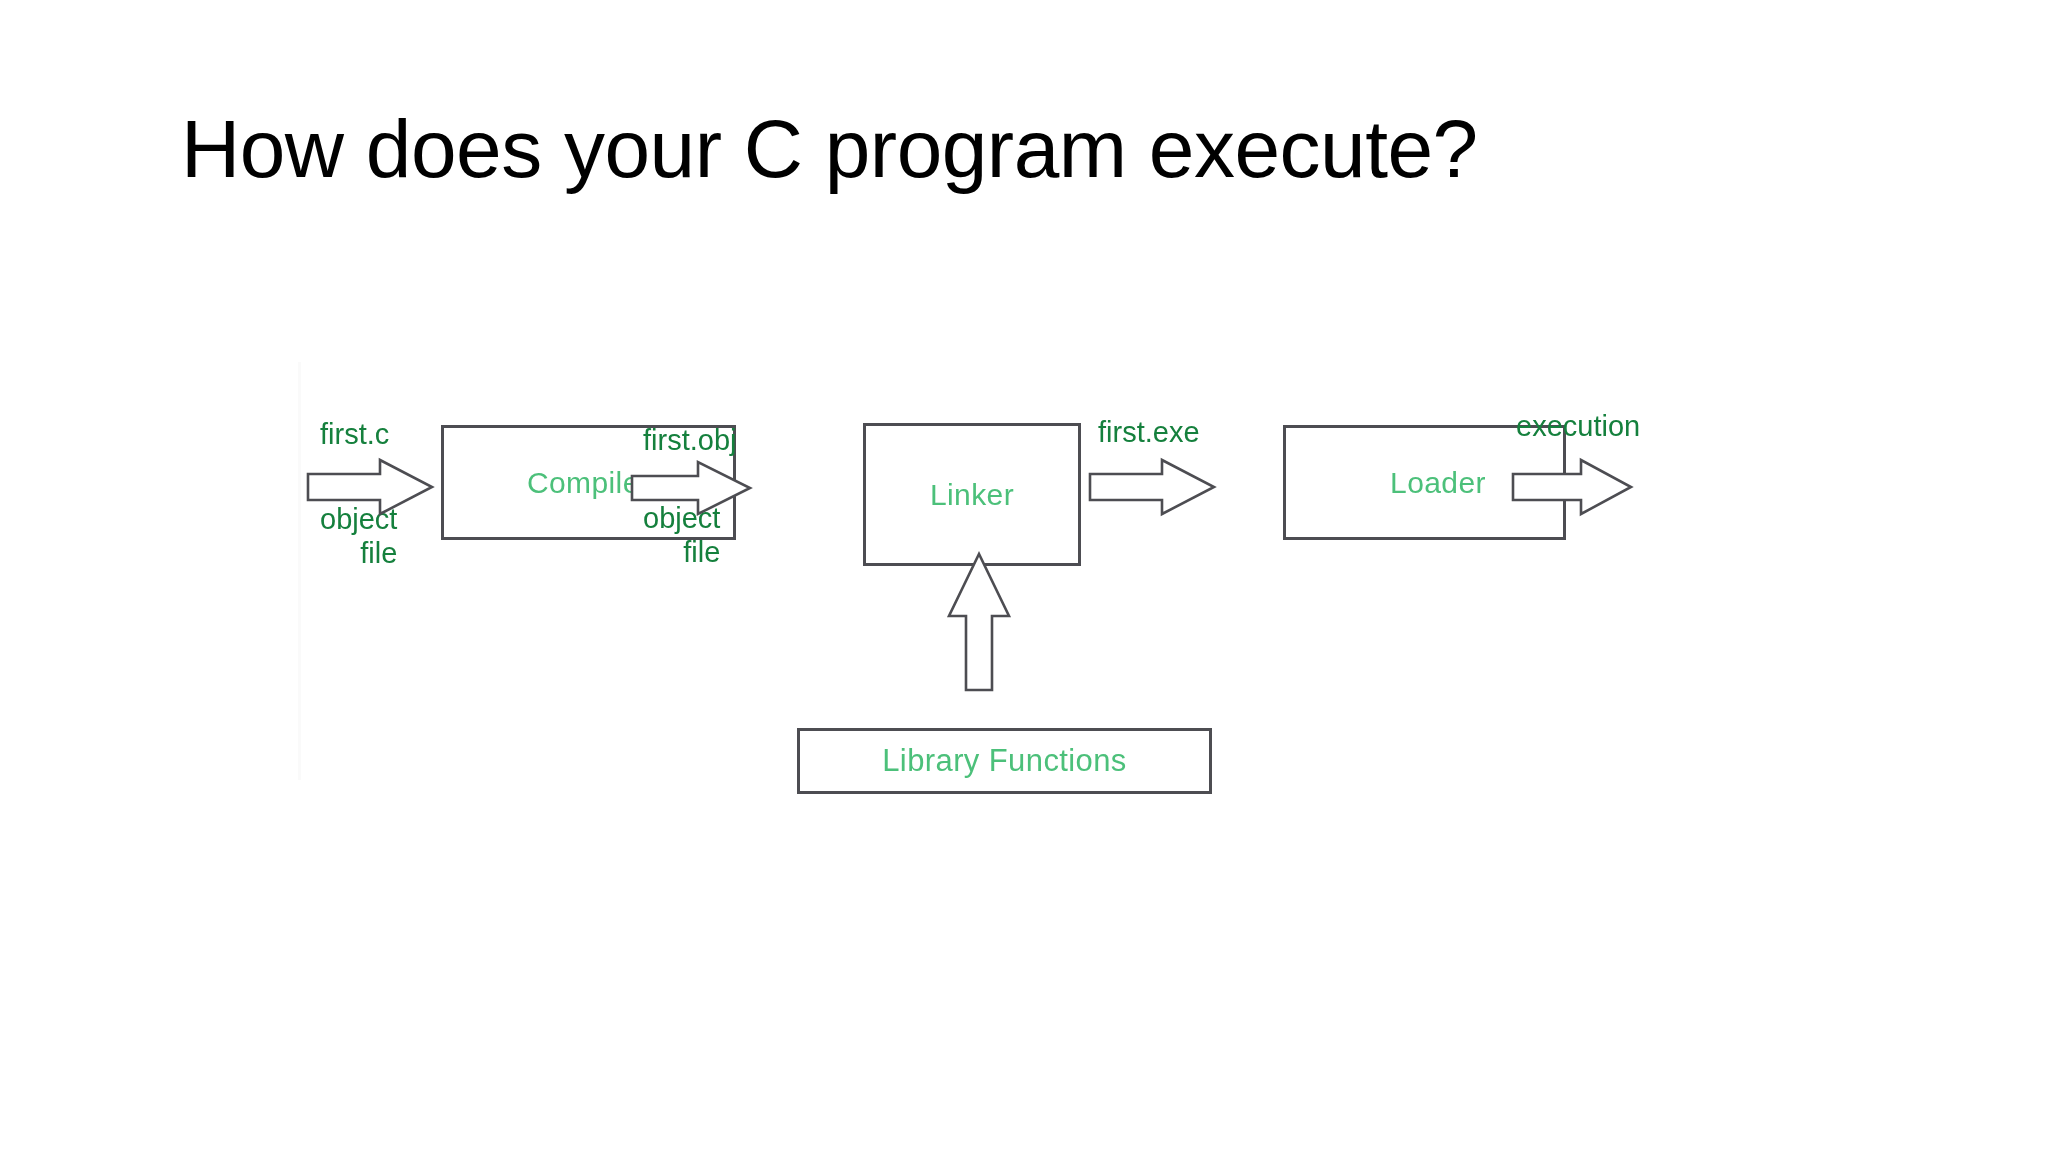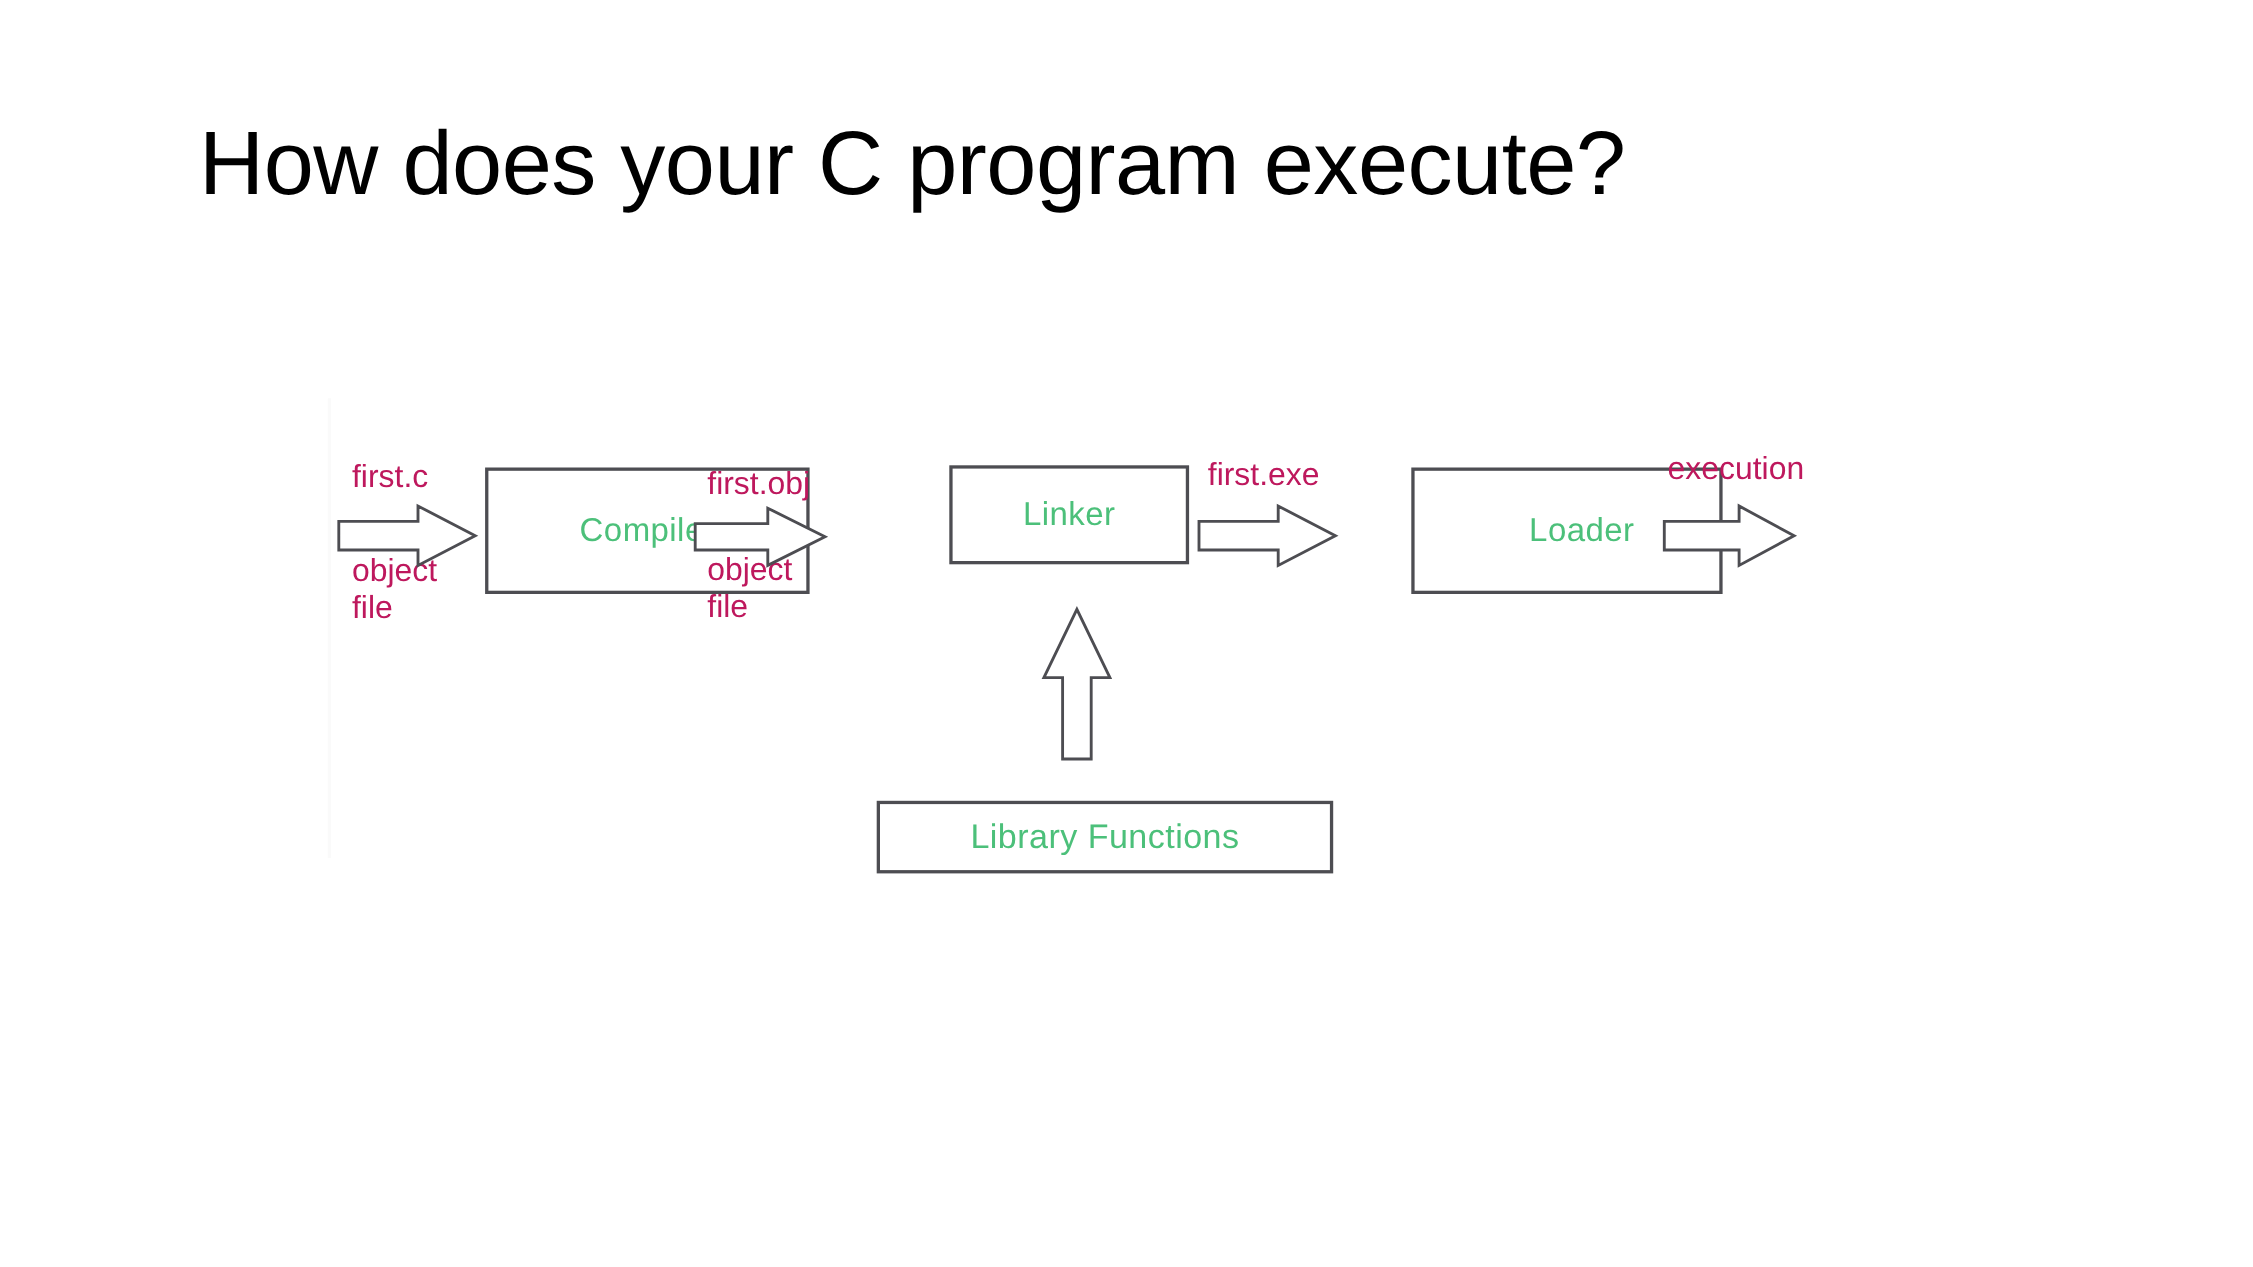--- a/index.html
+++ b/index.html
@@ -70,35 +70,36 @@
   .pbox-label {
     color: #4cc07a;
     font-size: 30px;
     font-weight: 400;
     letter-spacing: 0.4px;
     white-space: nowrap;
     font-family: "Liberation Sans", sans-serif;
   }
 
   .box-compiler { left: 143px;  top: 55px;  width: 295px; height: 115px; }
-  .box-linker   { left: 565px;  top: 53px;  width: 218px; height: 90px; }
+  .box-linker   { left: 565px;  top: 53px;  width: 218px; height: 143px; }
   .box-loader   { left: 985px;  top: 55px;  width: 283px; height: 115px; padding-left: 27px; }
   .box-library  { left: 499px;  top: 322px; width: 415px; height: 66px; margin-top: 36px; }
 
   .box-library .pbox-label { font-size: 31px; }
 
   
   .caption {
     position: absolute;
-    color: #be185d;
+    color: #15803d;
     font-size: 29px;
     line-height: 1.17;
     font-weight: 400;
     white-space: nowrap;
     font-family: "Liberation Sans", sans-serif;
+    text-align: right;
   }
   .cap-firstc    { left: 22px;   top: 48px; }
   .cap-sourcefile{ left: 22px;   top: 133px; }
   .cap-firstobj  { left: 345px;  top: 54px; }
   .cap-objectfile{ left: 345px;  top: 132px; }
   .cap-firstexe  { left: 800px;  top: 46px; }
   .cap-execution { left: 1218px; top: 40px; }
 
   
   .arrow {

